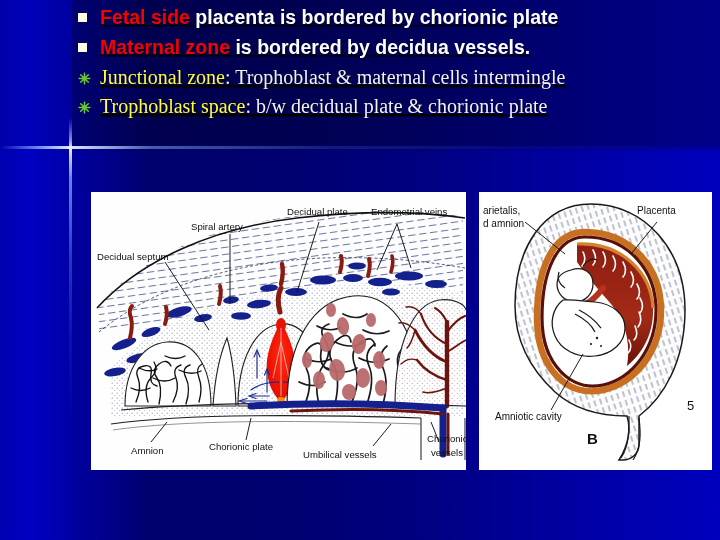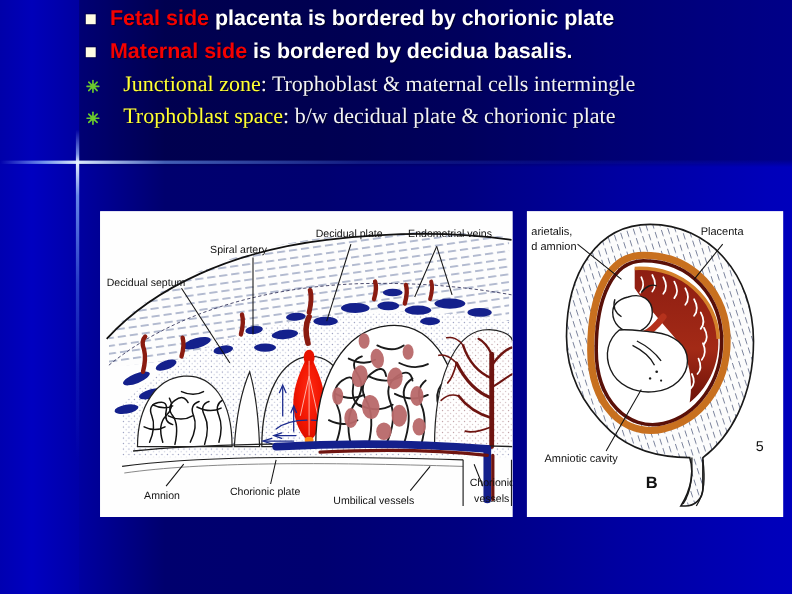--- a/index.html
+++ b/index.html
@@ -61,20 +61,21 @@
       rgba(25,45,160,0.00) 300px);
   }
 
   
   #bullets{
     position:absolute;left:78px;top:4px;width:632px;
   }
   .line{
     display:flex;align-items:center;
     margin:0 0 3px 0;
+    text-decoration:underline;
   }
   .bullet{
     flex:0 0 auto;width:22px;height:26px;
     display:flex;align-items:center;justify-content:flex-start;
   }
   .sq{
     width:9px;height:9px;background:#fffde3;display:block;
     box-shadow:0 0 0 1px rgba(0,0,0,.25);
   }
   .star{ display:block;width:13px;height:13px; }
@@ -90,21 +91,21 @@
   .sans .hl{ color:#f40000; }
 
   
   .serif{
     font-family:"Liberation Serif", serif;
     font-size:20px;font-weight:normal;color:#f2f2f4;
     line-height:27px;
     text-shadow:1px 1px 0 rgba(0,0,0,.5);
   }
   .serif .hl{ color:#ffff33; }
-  .line.l3,.line.l4{ margin-bottom:2px;gap:12px; }
+  .line.l3,.line.l4{ margin-bottom:2px; }
   .line.l3 .bullet,.line.l4 .bullet{ padding-top:1px; }
 
   
   .figwrap{ position:absolute;background:#ffffff;overflow:hidden; }
   #figA{ left:91px;  top:192px; width:375px; height:278px; }
   #figB{ left:479px; top:192px; width:233px; height:278px; }
   .figsvg{ display:block;width:100%;height:100%; }
 
   .cap{ font-family:"Liberation Sans", sans-serif; fill:#111; }
 </style>
@@ -123,21 +124,21 @@
       <span class="bullet">
         <span class="sq"></span>
       </span>
       <span class="txt sans"><span class="hl">Fetal side</span><span> placenta is bordered by chorionic plate</span></span>
     </div>
 
     <div class="line l2">
       <span class="bullet">
         <span class="sq"></span>
       </span>
-      <span class="txt sans"><span class="hl">Maternal side</span><span> is bordered by decidua basalis.</span></span>
+      <span class="txt sans"><span class="hl">Maternal zone</span><span> is bordered by decidua vessels.</span></span>
     </div>
 
     <div class="line l3">
       <span class="bullet">
         <svg class="star" viewBox="0 0 24 24" aria-hidden="true">
           <g fill="#6ac92e">
             <circle cx="12" cy="12" r="4.6"></circle>
             <g>
               <rect x="10.6" y="0.8" width="2.8" height="8" rx="1.2"></rect>
               <rect x="10.6" y="15.2" width="2.8" height="8" rx="1.2"></rect>

